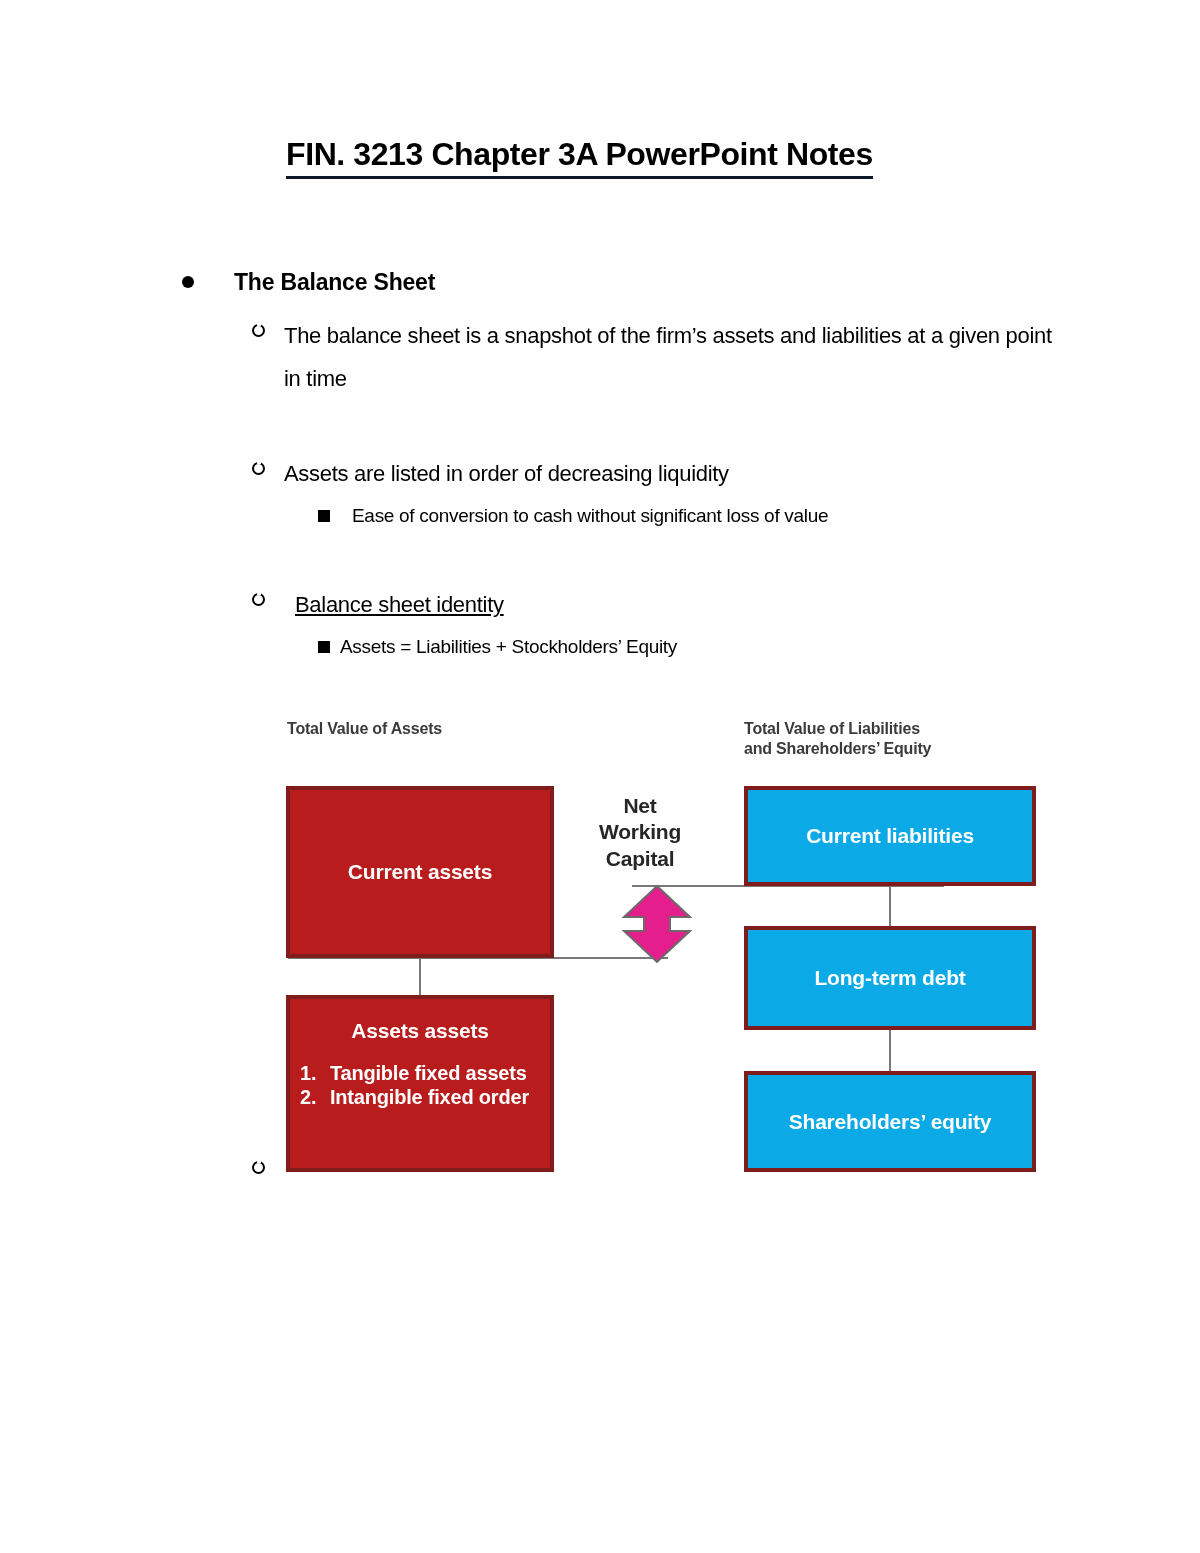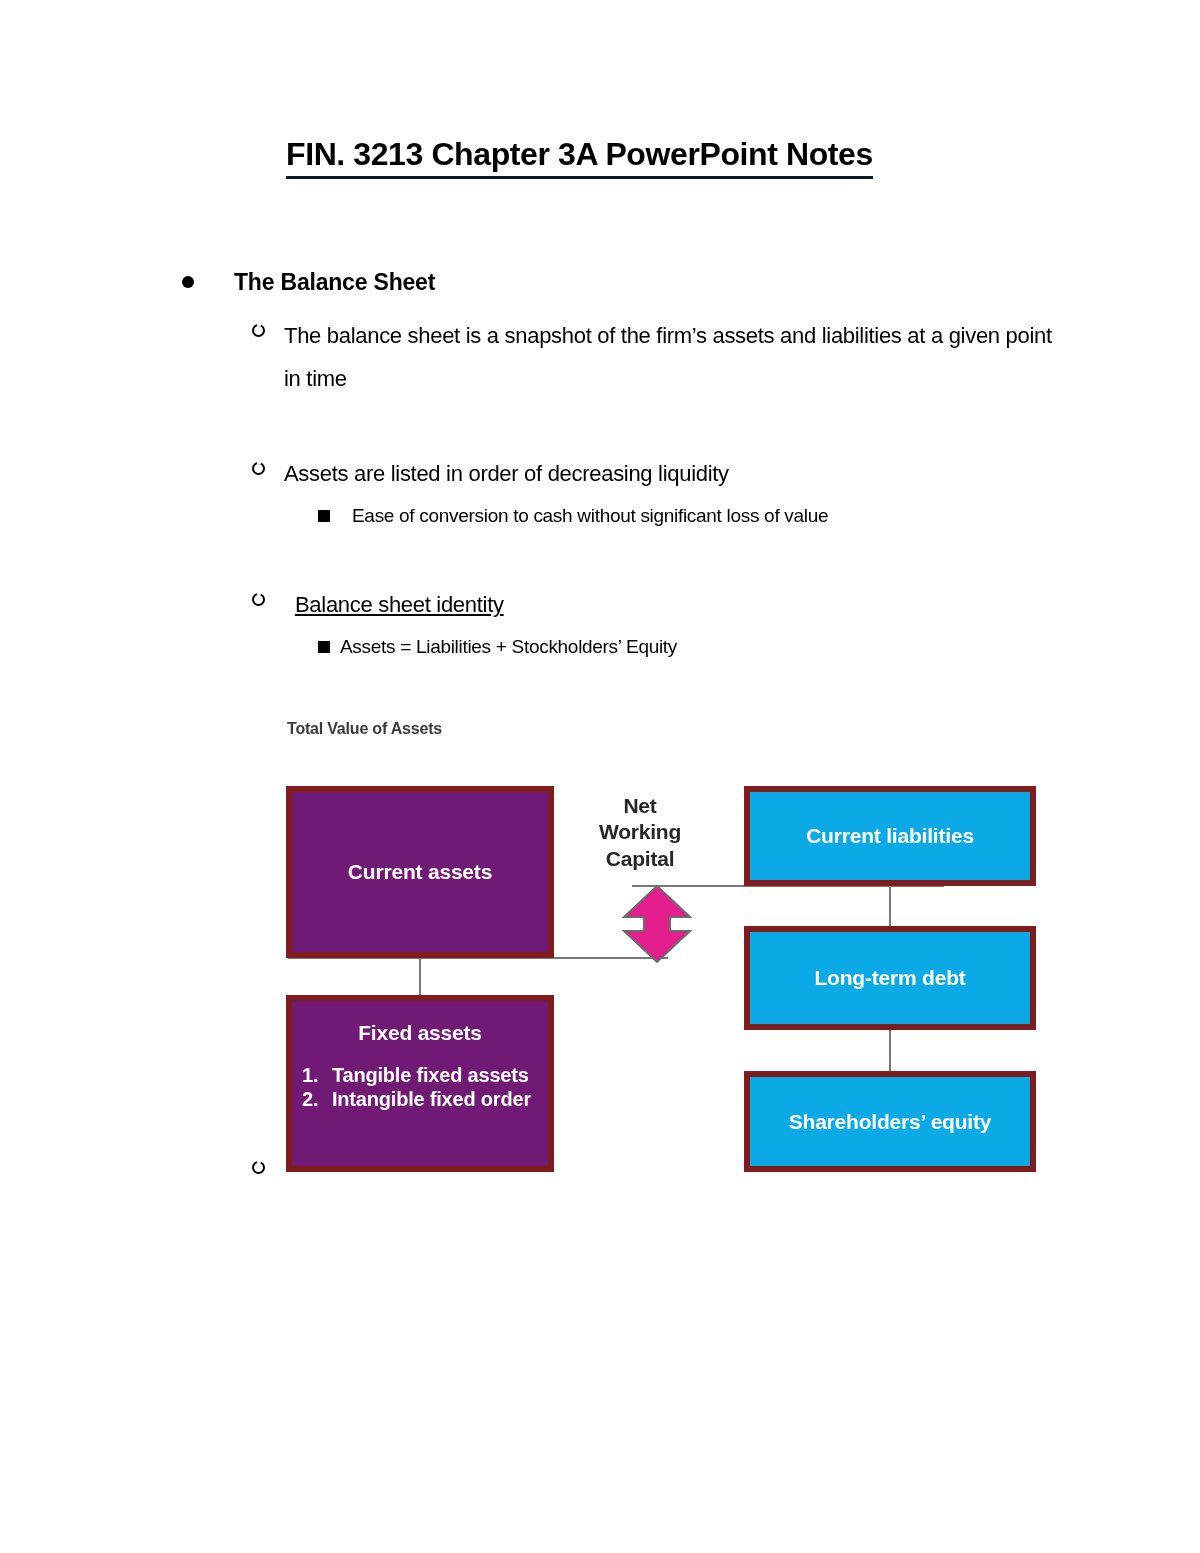--- a/index.html
+++ b/index.html
@@ -84,31 +84,31 @@
     position: absolute;
     font-size: 16px;
     font-weight: bold;
     color: #3b3b3b;
     line-height: 1.28;
     letter-spacing: -0.2px;
   }
 
   .dg-box {
     position: absolute;
-    border: 6px solid #7f1d1d;
+    border: 4px solid #7f1d1d;
     display: flex;
     align-items: center;
     justify-content: center;
     color: #ffffff;
     font-weight: bold;
     font-size: 21px;
     letter-spacing: -0.2px;
     text-align: center;
   }
-  .dg-box.orange { background: #701a75; }
+  .dg-box.orange { background: #b91c1c; }
   .dg-box.blue   { background: #0BA9E5; }
 
   .fixed-inner { width: 100%; padding: 0 10px; }
   .fixed-title { text-align: center; font-size: 21px; font-weight: bold; margin-bottom: 18px; }
   .fixed-list { font-size: 20px; font-weight: bold; line-height: 1.22; text-align: left; }
   .fixed-list .row { display: flex; }
   .fixed-list .num { width: 30px; flex: 0 0 30px; }
   .fixed-list .txt { flex: 1 1 auto; }
 
   .nwc-label {
@@ -168,38 +168,42 @@
       <span class="bullet bullet-circle"></span>
       <span class="li-text" style="margin-left:19px;"></span>
     </div>
 
   </div>
 
   <div class="diagram">
 
     <div class="dg-heading" style="left:287px; top:719px; width:330px;">Total Value of Assets</div>
 
+    <div class="dg-heading" style="left:744px; top:719px; width:320px;">
+      <div>Total Value of Liabilities</div>
+      <div>and Shareholders’ Equity</div>
+    </div>
 
     <div class="connector" style="left:288px; top:957px; width:380px; height:2px;"></div>
 
     <div class="connector" style="left:632px; top:885px; width:312px; height:2px;"></div>
 
     <div class="connector" style="left:419px; top:957px; width:2px; height:38px;"></div>
 
     <div class="connector" style="left:889px; top:885px; width:2px; height:41px;"></div>
 
     <div class="connector" style="left:889px; top:1029px; width:2px; height:42px;"></div>
 
     <div class="dg-box orange" style="left:286px; top:786px; width:268px; height:172px;">
       <span>Current assets</span>
     </div>
 
     <div class="dg-box orange" style="left:286px; top:995px; width:268px; height:177px; align-items:flex-start; padding-top:20px;">
       <div class="fixed-inner">
-        <div class="fixed-title">Fixed assets</div>
+        <div class="fixed-title">Assets assets</div>
         <div class="fixed-list">
           <div class="row">
             <span class="num">1.</span>
             <span class="txt">Tangible fixed assets</span>
           </div>
           <div class="row">
             <span class="num">2.</span>
             <span class="txt">Intangible fixed order</span>
           </div>
         </div>

